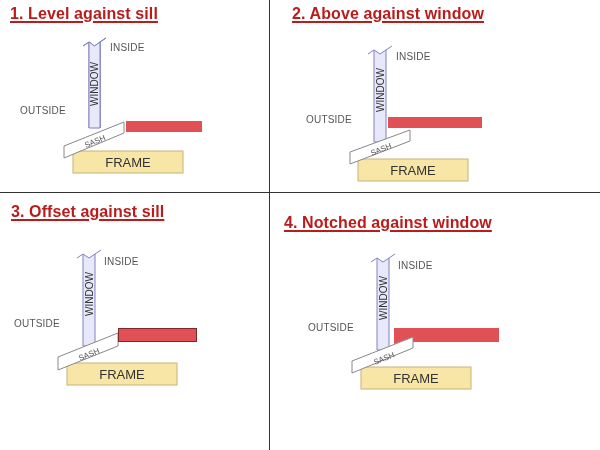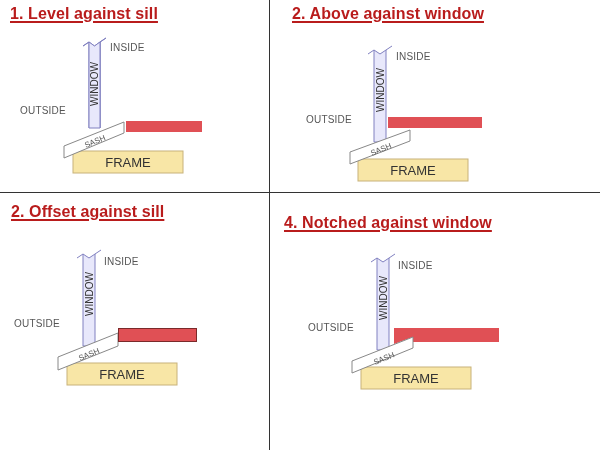--- a/index.html
+++ b/index.html
@@ -15,21 +15,21 @@
     svg text { font-family: "Liberation Sans", sans-serif; }
   </style>
 </head>
 <body>
 
 <div class="divider-v"></div>
 <div class="divider-h"></div>
 
 <div class="title" style="left:10px; top:5px;">1. Level against sill</div>
 <div class="title" style="left:292px; top:5px;">2. Above against window</div>
-<div class="title" style="left:11px; top:203px;">2. Offset against sill</div>
+<div class="title" style="left:11px; top:203px;">3. Offset against sill</div>
 <div class="title" style="left:284px; top:214px;">4. Notched against window</div>
 
 <div class="lbl" style="left:110px; top:42px;">INSIDE</div>
 <div class="lbl" style="left:20px; top:105px;">OUTSIDE</div>
 
 <div class="lbl" style="left:396px; top:51px;">INSIDE</div>
 <div class="lbl" style="left:306px; top:114px;">OUTSIDE</div>
 
 <div class="lbl" style="left:104px; top:256px;">INSIDE</div>
 <div class="lbl" style="left:14px; top:318px;">OUTSIDE</div>

